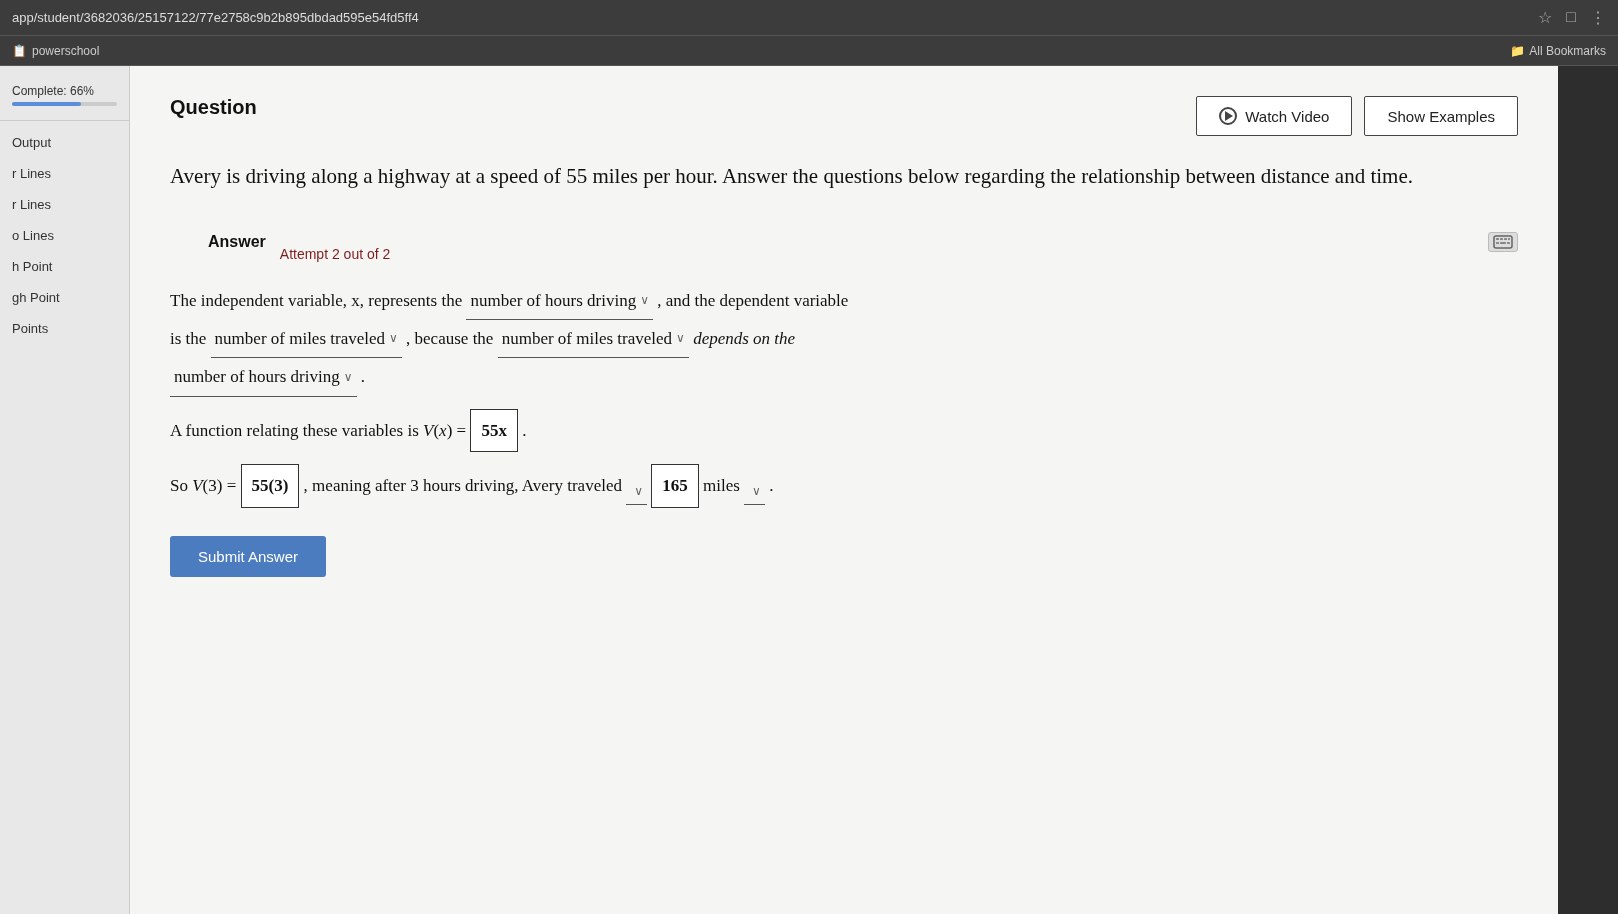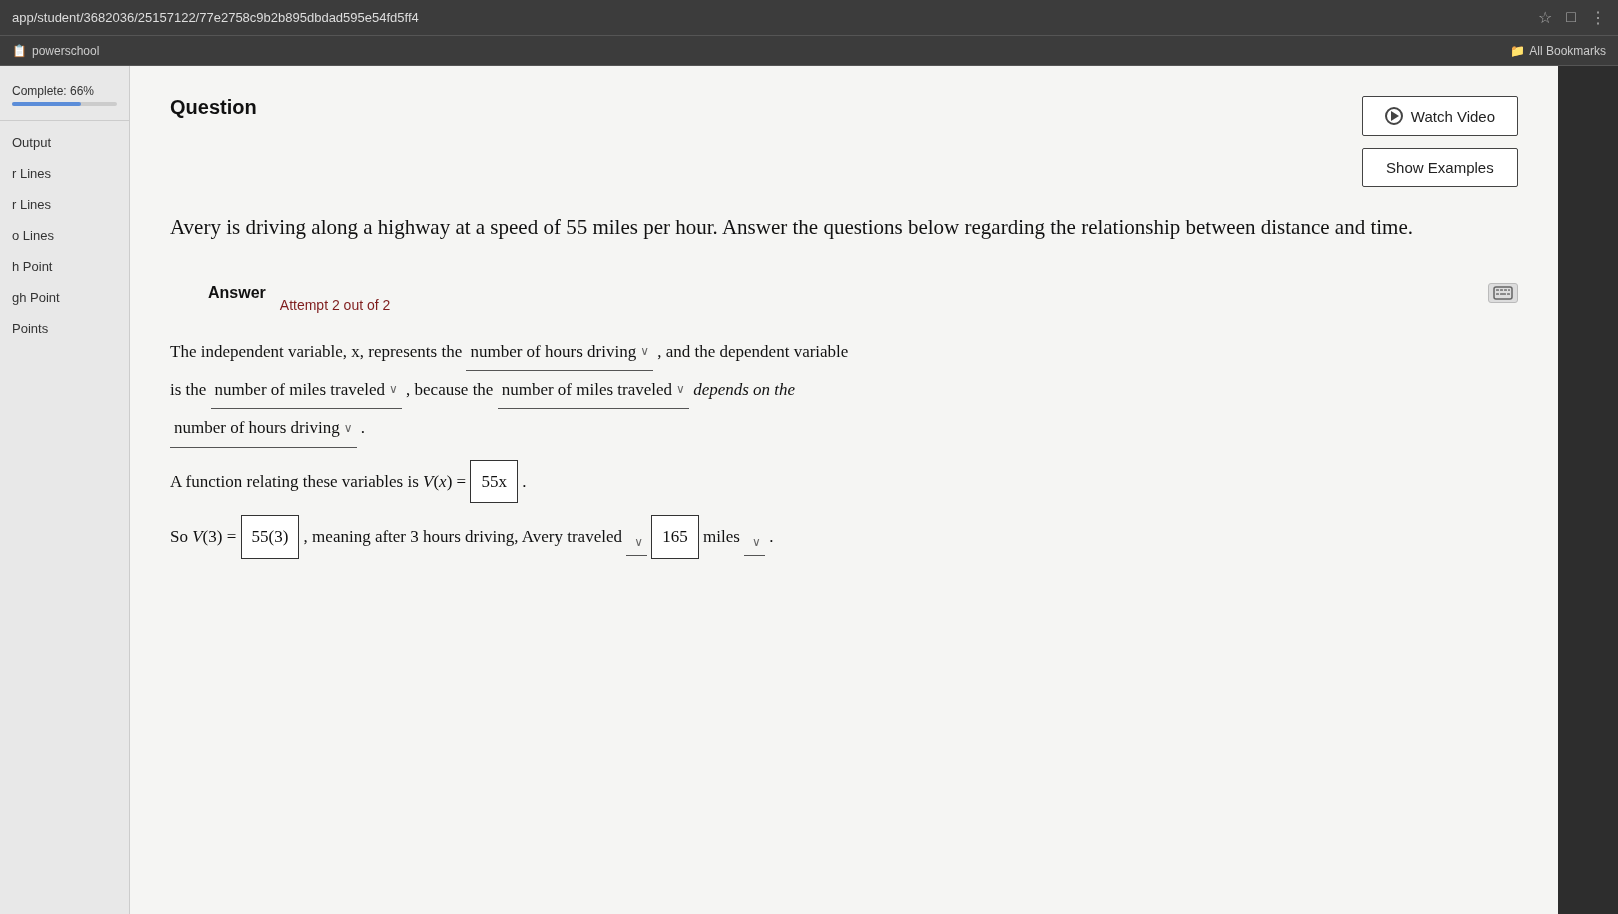--- a/index.html
+++ b/index.html
@@ -122,21 +122,20 @@
     }
     .question-label {
       font-family: Arial, sans-serif;
       font-weight: bold;
       font-size: 20px;
       color: #111;
     }
     .header-buttons {
       display: flex;
       gap: 12px;
-      flex-direction: column;
     }
     .btn-watch-video {
       display: flex;
       align-items: center;
       gap: 8px;
       border: 1.5px solid #444;
       background: white;
       padding: 10px 22px;
       font-size: 15px;
       font-family: Arial, sans-serif;
@@ -241,20 +240,21 @@
 
     
     .boxed-value {
       display: inline-block;
       border: 1.5px solid #333;
       padding: 2px 10px;
       font-size: 17px;
       color: #111;
       font-family: Georgia, serif;
       background: white;
+      font-weight: bold;
     }
 
     
     .math {
       font-style: italic;
     }
 
     
     .submit-btn {
       background: #4a7cbf;
@@ -445,18 +445,21 @@
         <span class="inline-dropdown">
           <span></span>
           <span class="chevron">∨</span>
         </span>
         <span>.</span>
       </div>
 
     </div>
 
     
+    <button class="submit-btn">
+      <span>Submit Answer</span>
+    </button>
 
   </div>
 
   <div class="right-panel"></div>
 
 </div>
 
 </body></html>

